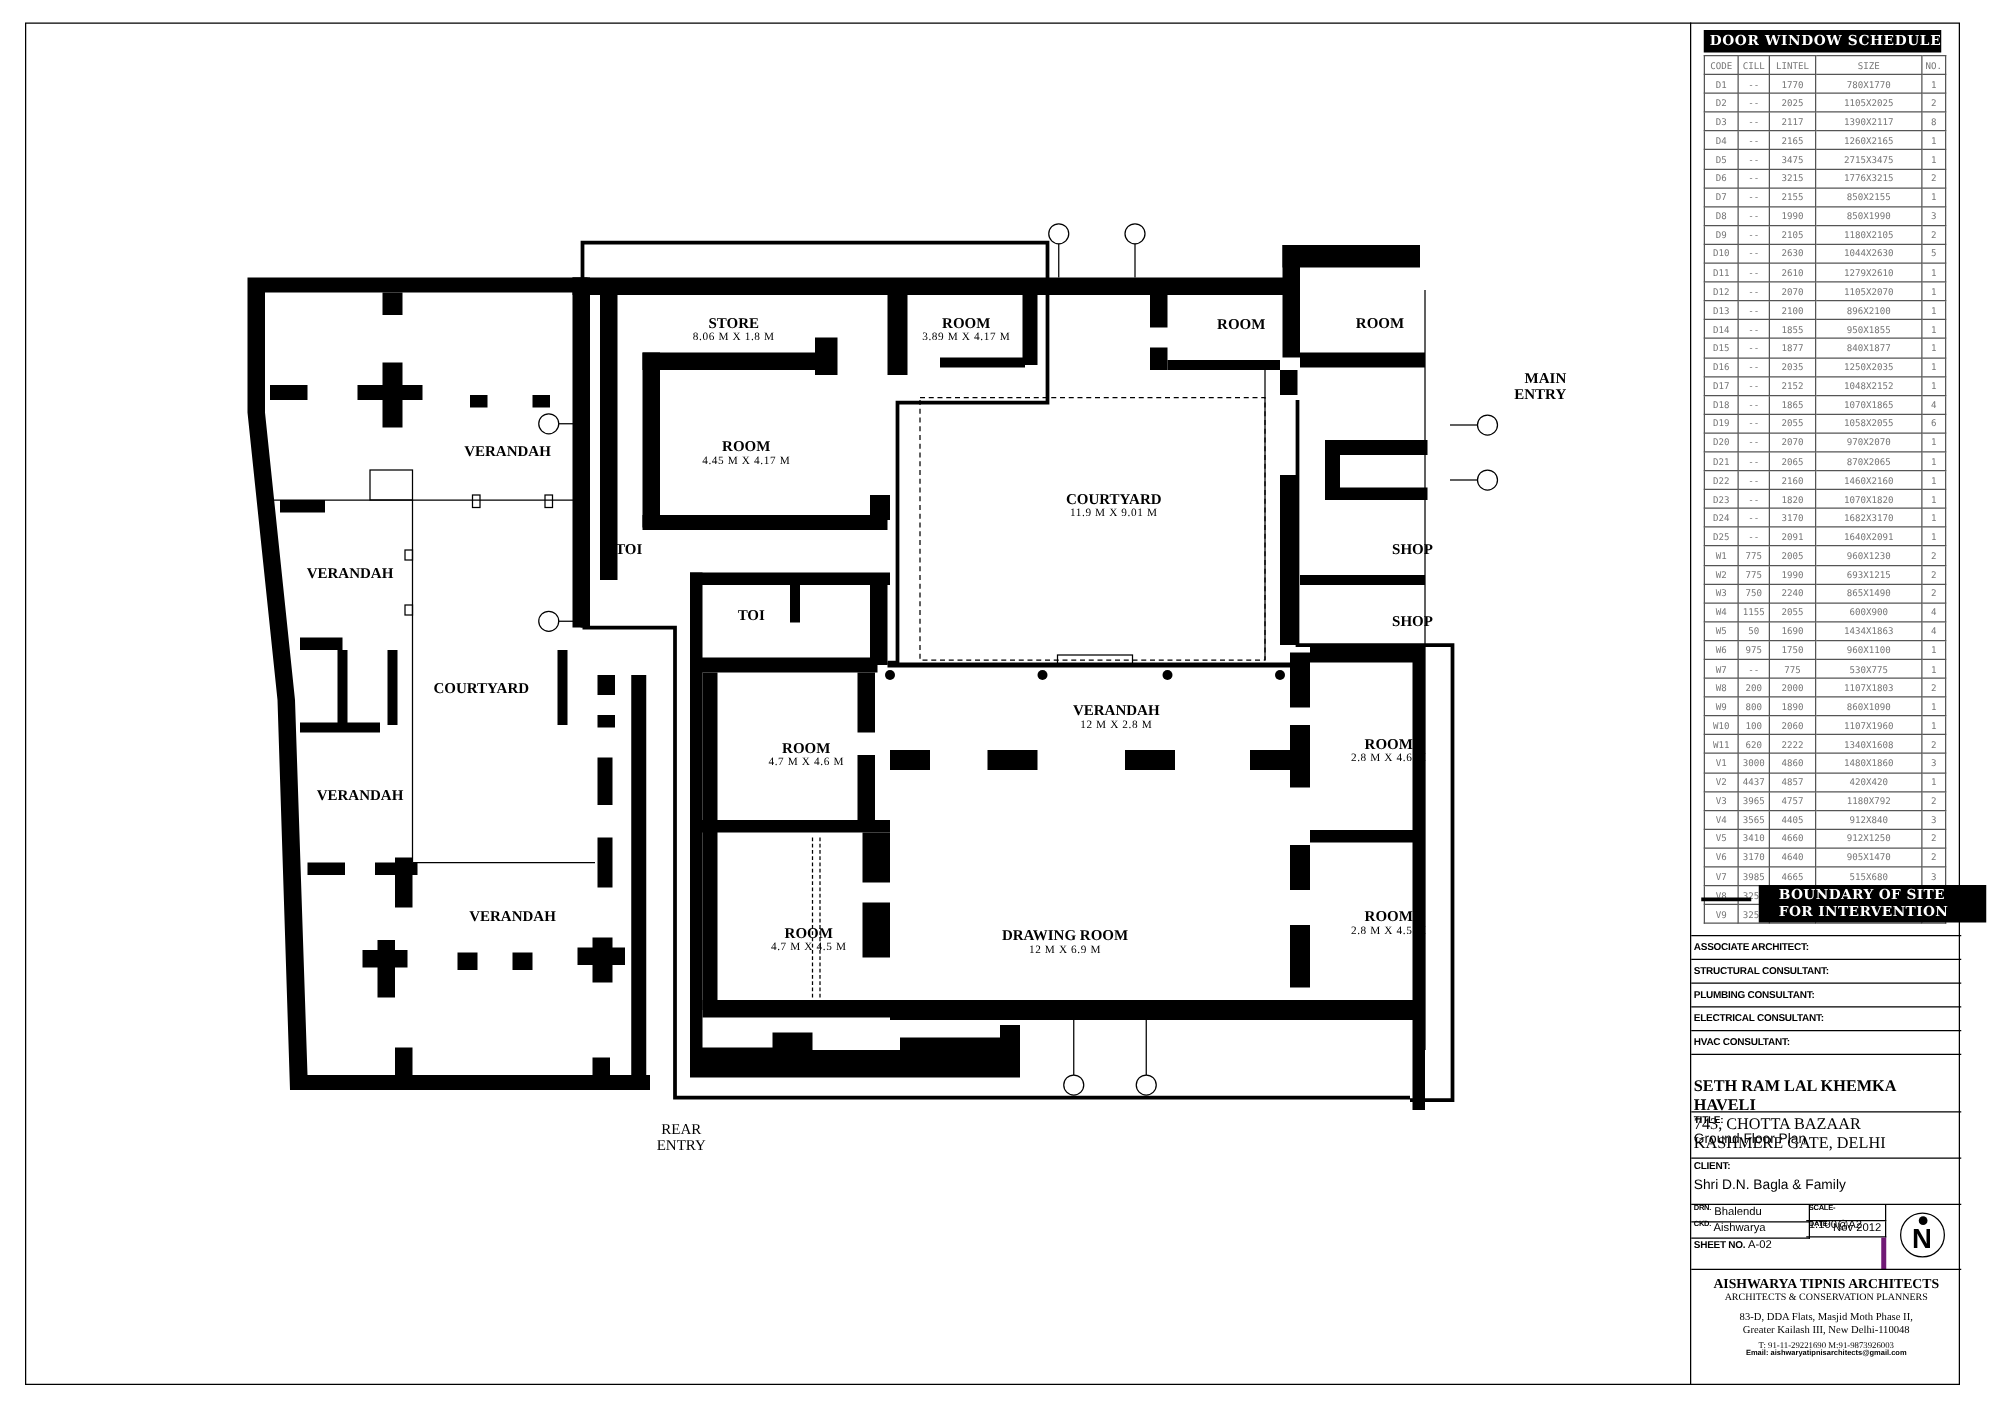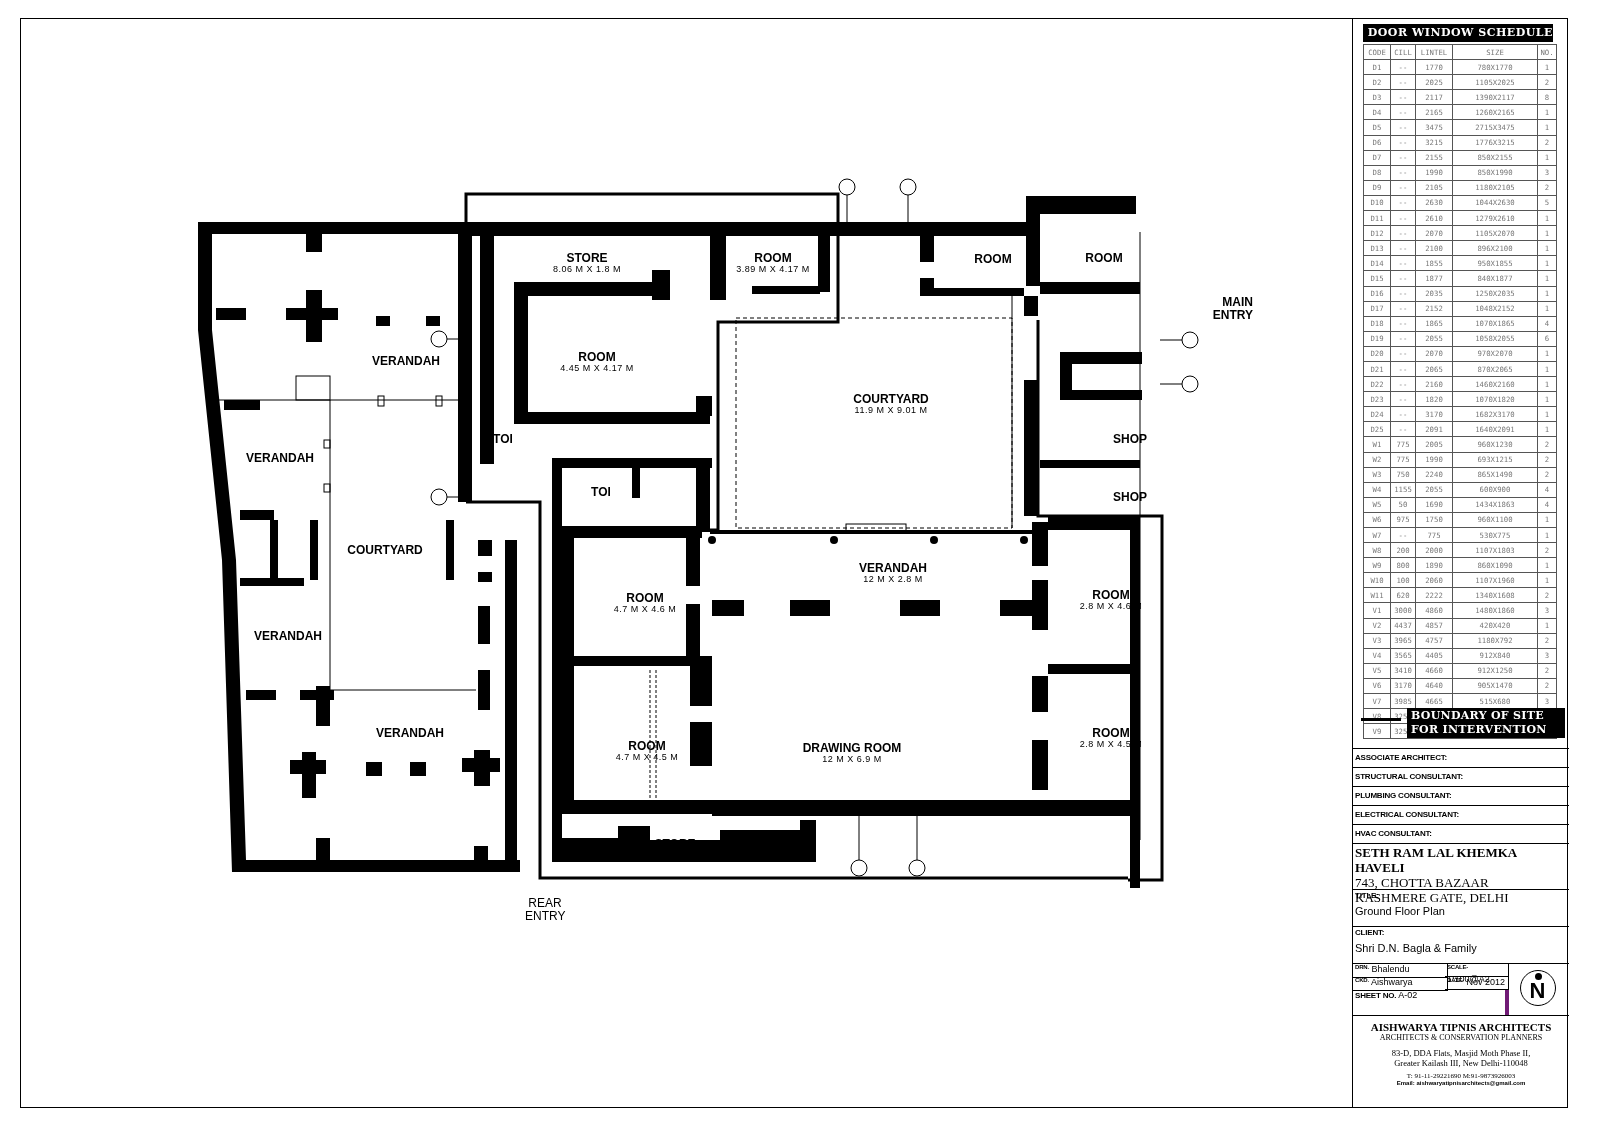--- a/index.html
+++ b/index.html
@@ -1,28 +1,28 @@
 <!DOCTYPE html>
 <html><head>
 <meta charset="utf-8">
 <style>
   html, body { margin:0; padding:0; background:#ffffff; }
   body { width:1600px; height:1130px; position:relative; overflow:hidden; font-family:"Liberation Sans", sans-serif; color:#000; }
   .sheet-border { position:absolute; left:20px; top:18px; width:1548px; height:1090px; border:1.5px solid #000; box-sizing:border-box; }
   .plan { position:absolute; left:0; top:0; width:1330px; height:1130px; }
   .plan svg { position:absolute; left:0; top:0; }
-  .lbl { position:absolute; font-family:Liberation Sans, sans-serif; font-weight:bold; font-size:12px; text-align:center; white-space:nowrap; transform:translateX(-50%); line-height:1.1; }
+  .lbl { position:absolute; font-family:Liberation Serif, serif; font-weight:bold; font-size:12px; text-align:center; white-space:nowrap; transform:translateX(-50%); line-height:1.1; }
   .dim { display:block; font-weight:normal; font-size:9px; letter-spacing:0.5px; }
   .tb { position:absolute; left:1352px; top:18px; width:216px; height:1090px; border-left:1.5px solid #000; box-sizing:border-box; }
   .sched-title { position:absolute; left:10px; top:6px; width:190px; height:18px; background:#000; color:#fff; font-family:"DejaVu Serif", serif; font-weight:bold; font-size:11px; text-align:right; line-height:18px; letter-spacing:0.5px; }
   table.sched { position:absolute; left:10px; top:26px; width:194px; border-collapse:collapse; font-family:"DejaVu Sans Mono", monospace; font-size:7.3px; color:#777; }
   table.sched th, table.sched td { border:1px solid #555; text-align:center; padding:0; height:14.1px; font-weight:normal; }
   .legend { position:absolute; left:8px; top:690px; width:200px; height:38px; }
   .legend .line { position:absolute; left:0; top:10px; width:40px; height:3px; background:#000; }
-  .legend .txt { position:absolute; left:46px; top:0; width:150px; font-family:"DejaVu Serif", serif; font-weight:bold; font-size:11px; line-height:14px; color:#fff; background:#000; padding:1px 4px; letter-spacing:0.3px; }
+  .legend .txt { position:absolute; left:46px; top:0; width:150px; font-family:"DejaVu Serif", serif; font-weight:bold; font-size:11px; line-height:14px; color:#fff; background:#000; padding:1px 16px; letter-spacing:0.3px; }
   .row { position:absolute; left:0; width:216px; border-top:1.5px solid #000; box-sizing:border-box; font-family:"Liberation Sans", sans-serif; }
   .small-cap { font-size:8px; font-weight:bold; letter-spacing:-0.2px; }
   .serif-big { font-family:"Liberation Serif", serif; font-size:13px; line-height:15px; }
   .north { position:absolute; width:36px; height:36px; border:1.5px solid #000; border-radius:50%; box-sizing:border-box; }
   .north .dot { position:absolute; left:14px; top:2px; width:7px; height:7px; background:#000; border-radius:50%; }
   .north .n { position:absolute; left:0; top:8px; width:33px; text-align:center; font-family:"Liberation Sans", sans-serif; font-size:22px; font-weight:bold; line-height:24px; }
 </style>
 </head>
 <body>
 
@@ -578,21 +578,21 @@
       <span>BOUNDARY OF SITE</span><br><span>FOR INTERVENTION</span>
     </div>
   </div>
 
   <div class="row small-cap" style="top:730px;height:19px;padding:4px 0 0 2px;">ASSOCIATE ARCHITECT:</div>
   <div class="row small-cap" style="top:749px;height:19px;padding:4px 0 0 2px;">STRUCTURAL CONSULTANT:</div>
   <div class="row small-cap" style="top:768px;height:19px;padding:4px 0 0 2px;">PLUMBING CONSULTANT:</div>
   <div class="row small-cap" style="top:787px;height:19px;padding:4px 0 0 2px;">ELECTRICAL CONSULTANT:</div>
   <div class="row small-cap" style="top:806px;height:19px;padding:4px 0 0 2px;">HVAC CONSULTANT:</div>
 
-  <div class="row" style="top:825px;height:46px;padding:1px 0 0 2px;">
+  <div class="row" style="top:825px;height:46px;padding:17px 0 0 2px;">
     <div class="serif-big" style="font-weight:bold;">SETH RAM LAL KHEMKA HAVELI</div>
     <div class="serif-big">743, CHOTTA BAZAAR</div>
     <div class="serif-big">KASHMERE GATE, DELHI</div>
   </div>
 
   <div class="row" style="top:871px;height:37px;padding:1px 0 0 2px;">
     <div class="small-cap">TITLE:</div>
     <div style="font-size:11px;margin-top:5px;">Ground Floor Plan</div>
   </div>
 

